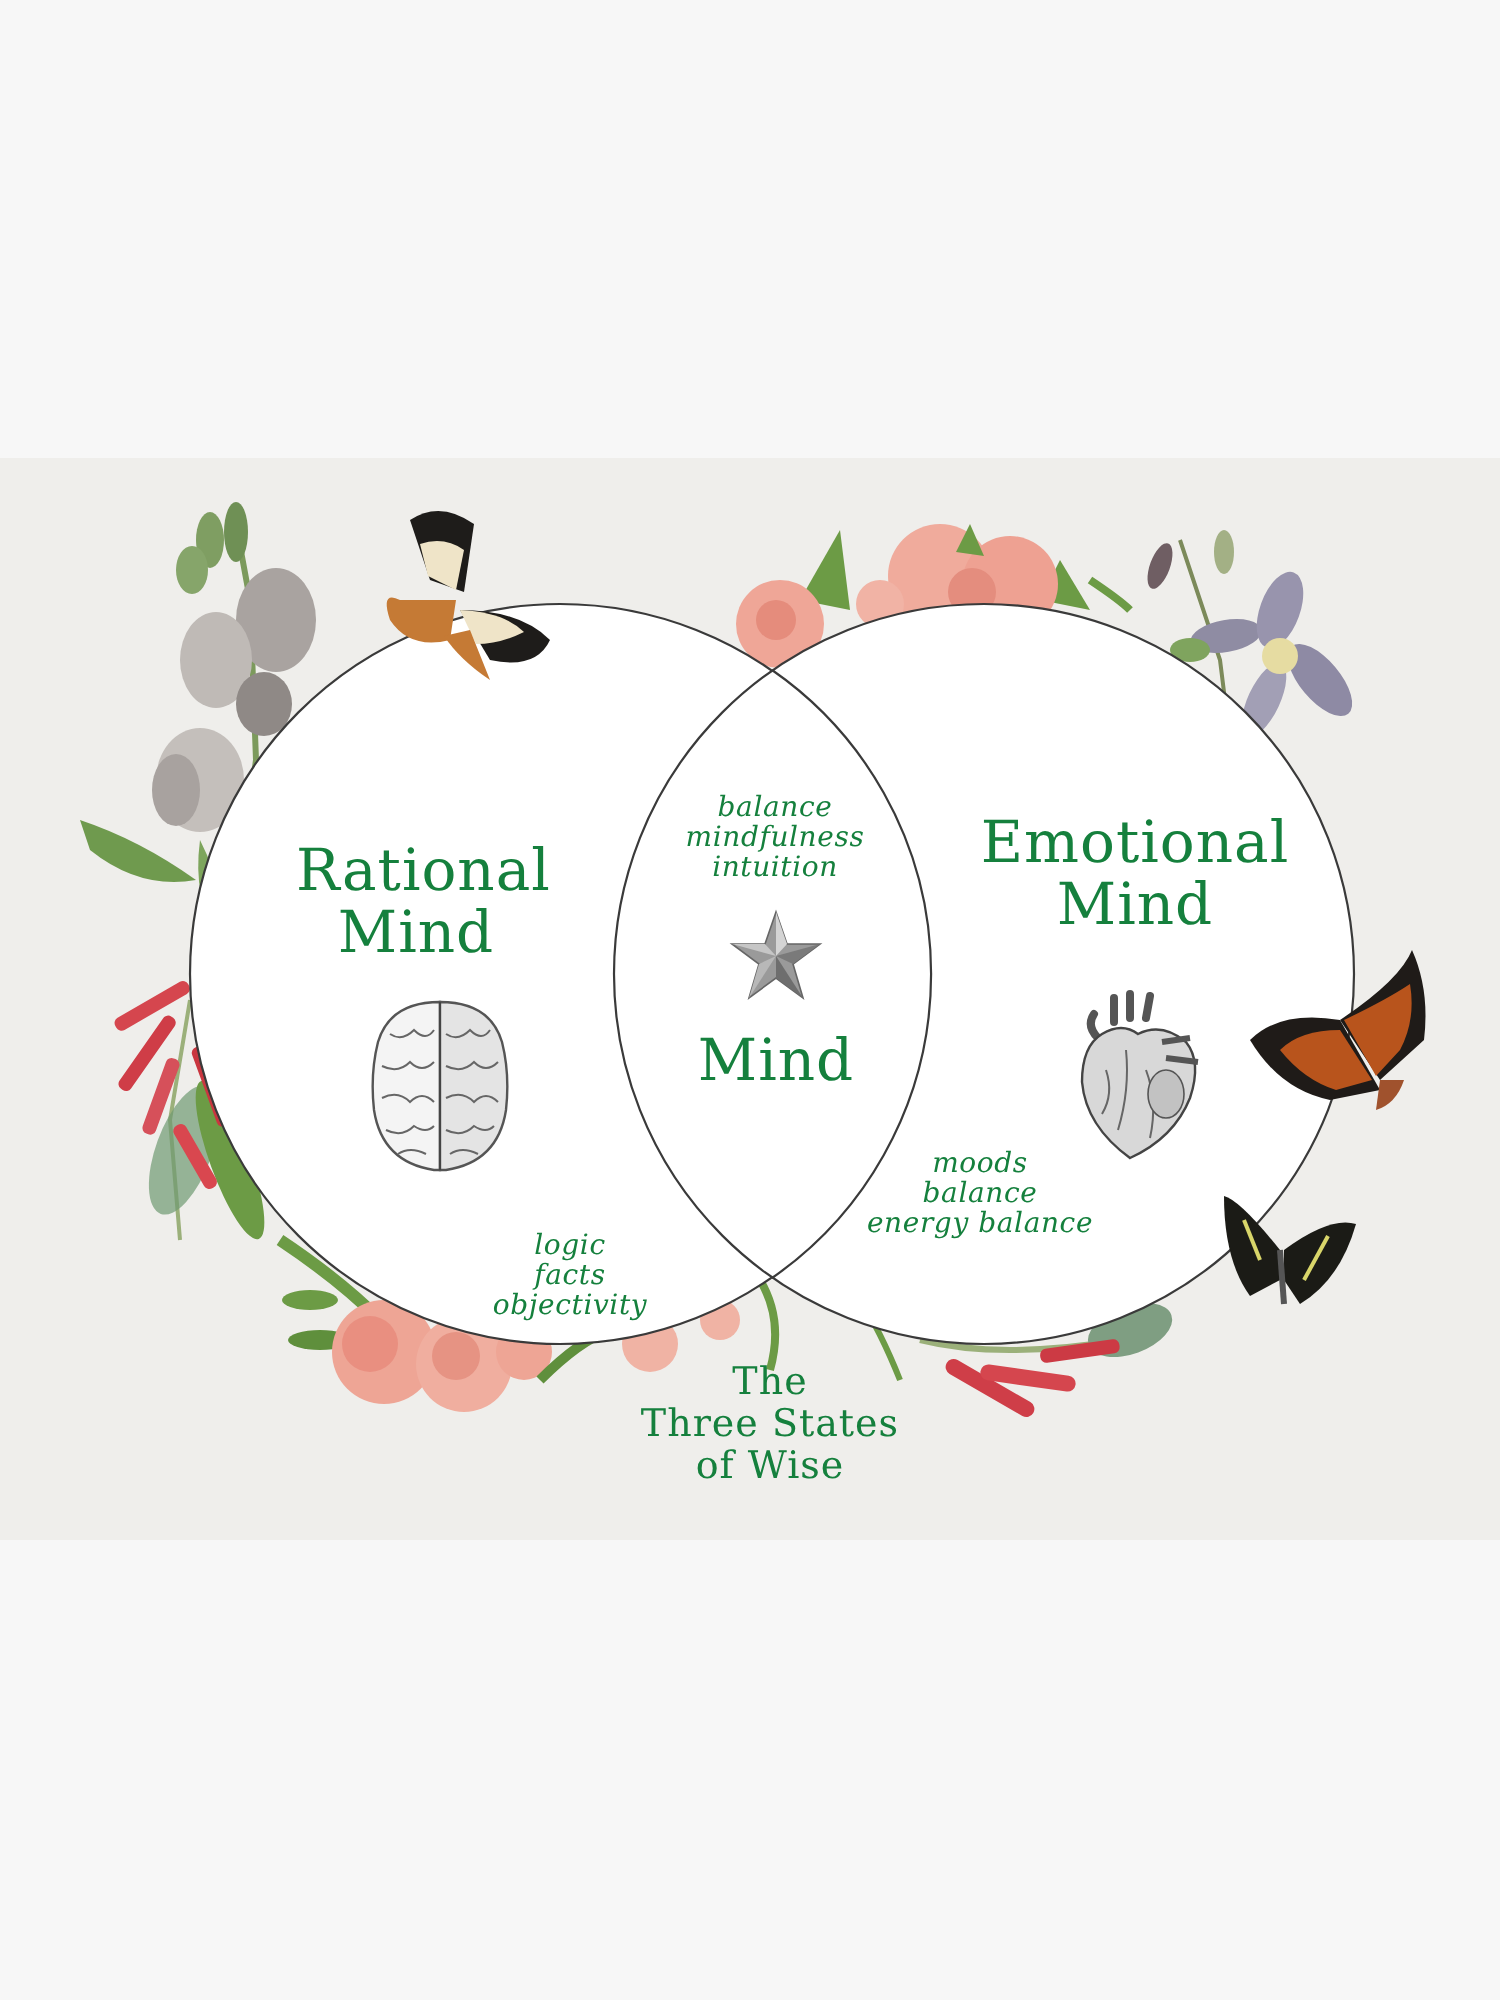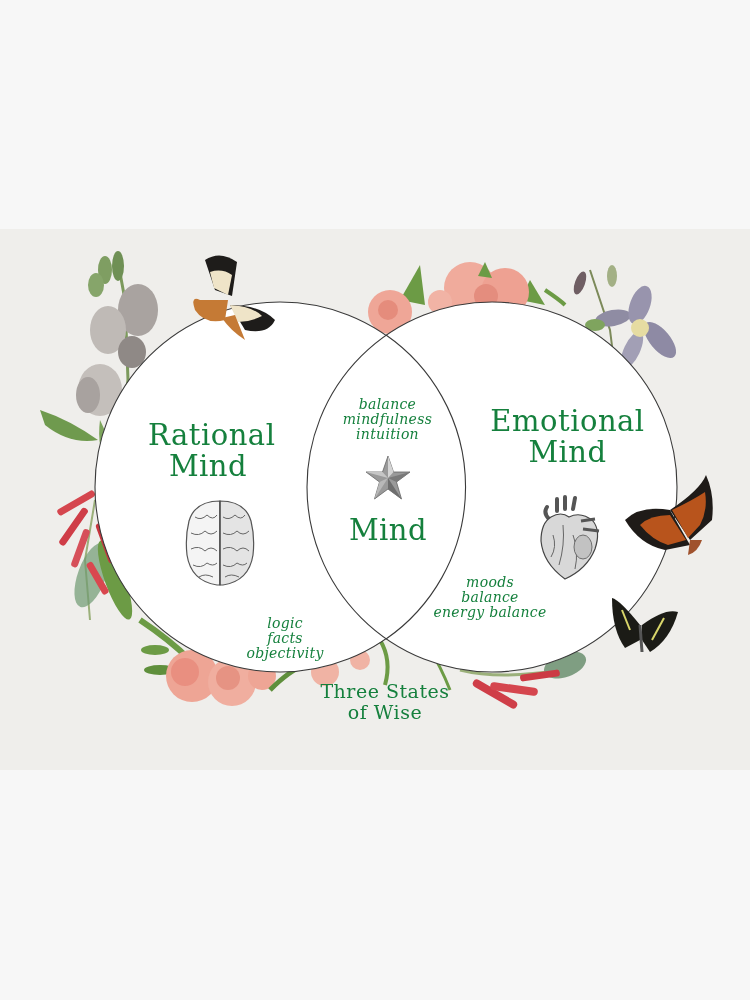--- a/index.html
+++ b/index.html
@@ -183,16 +183,17 @@
     <path d="M28 30 Q30 50 24 70 M38 40 Q44 56 40 74 M18 40 Q22 52 16 62" stroke="#666" stroke-width="1" fill="none"></path>
     <ellipse cx="48" cy="52" rx="9" ry="12" fill="#c2c2c2" stroke="#555" stroke-width="0.8"></ellipse>
   </svg>
   <div class="label traits" style="left:430px; top:346px; width:120px;">
     <div>moods</div>
     <div>balance</div>
     <div>energy balance</div>
   </div>
 
   <div class="label footer-title" style="left:300px; top:452px; width:170px;">
+    <div>The</div>
     <div>Three States</div>
     <div>of Wise</div>
   </div>
 </div>
 
 </body></html>

